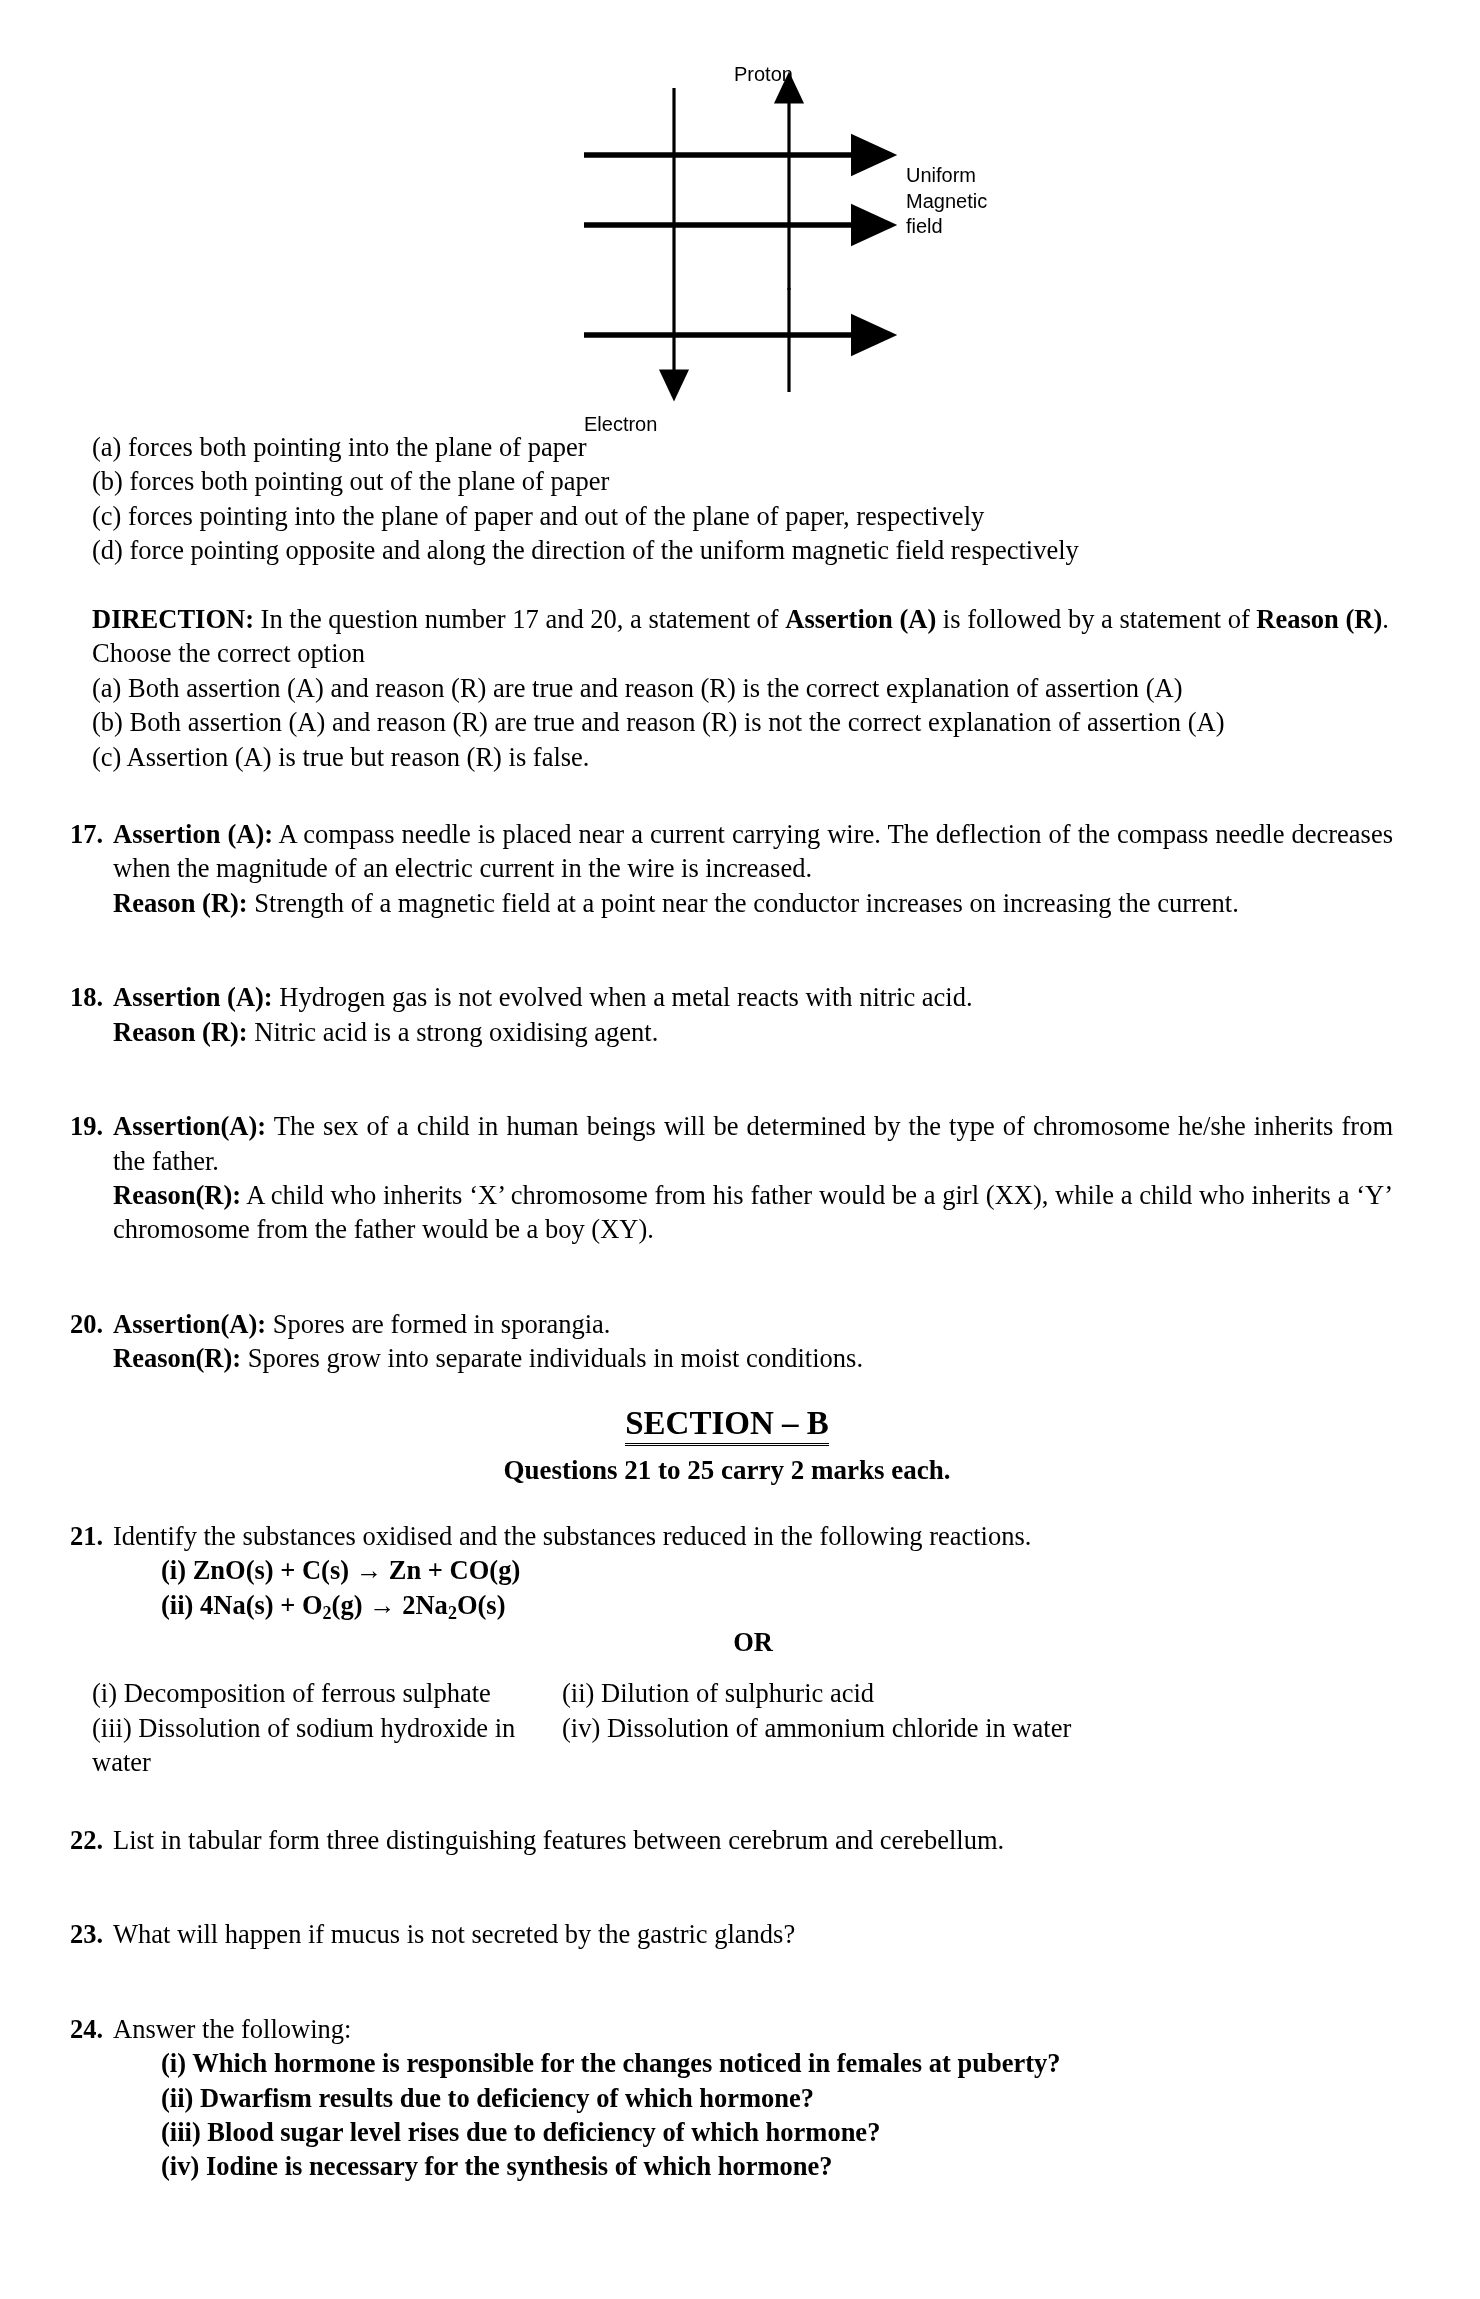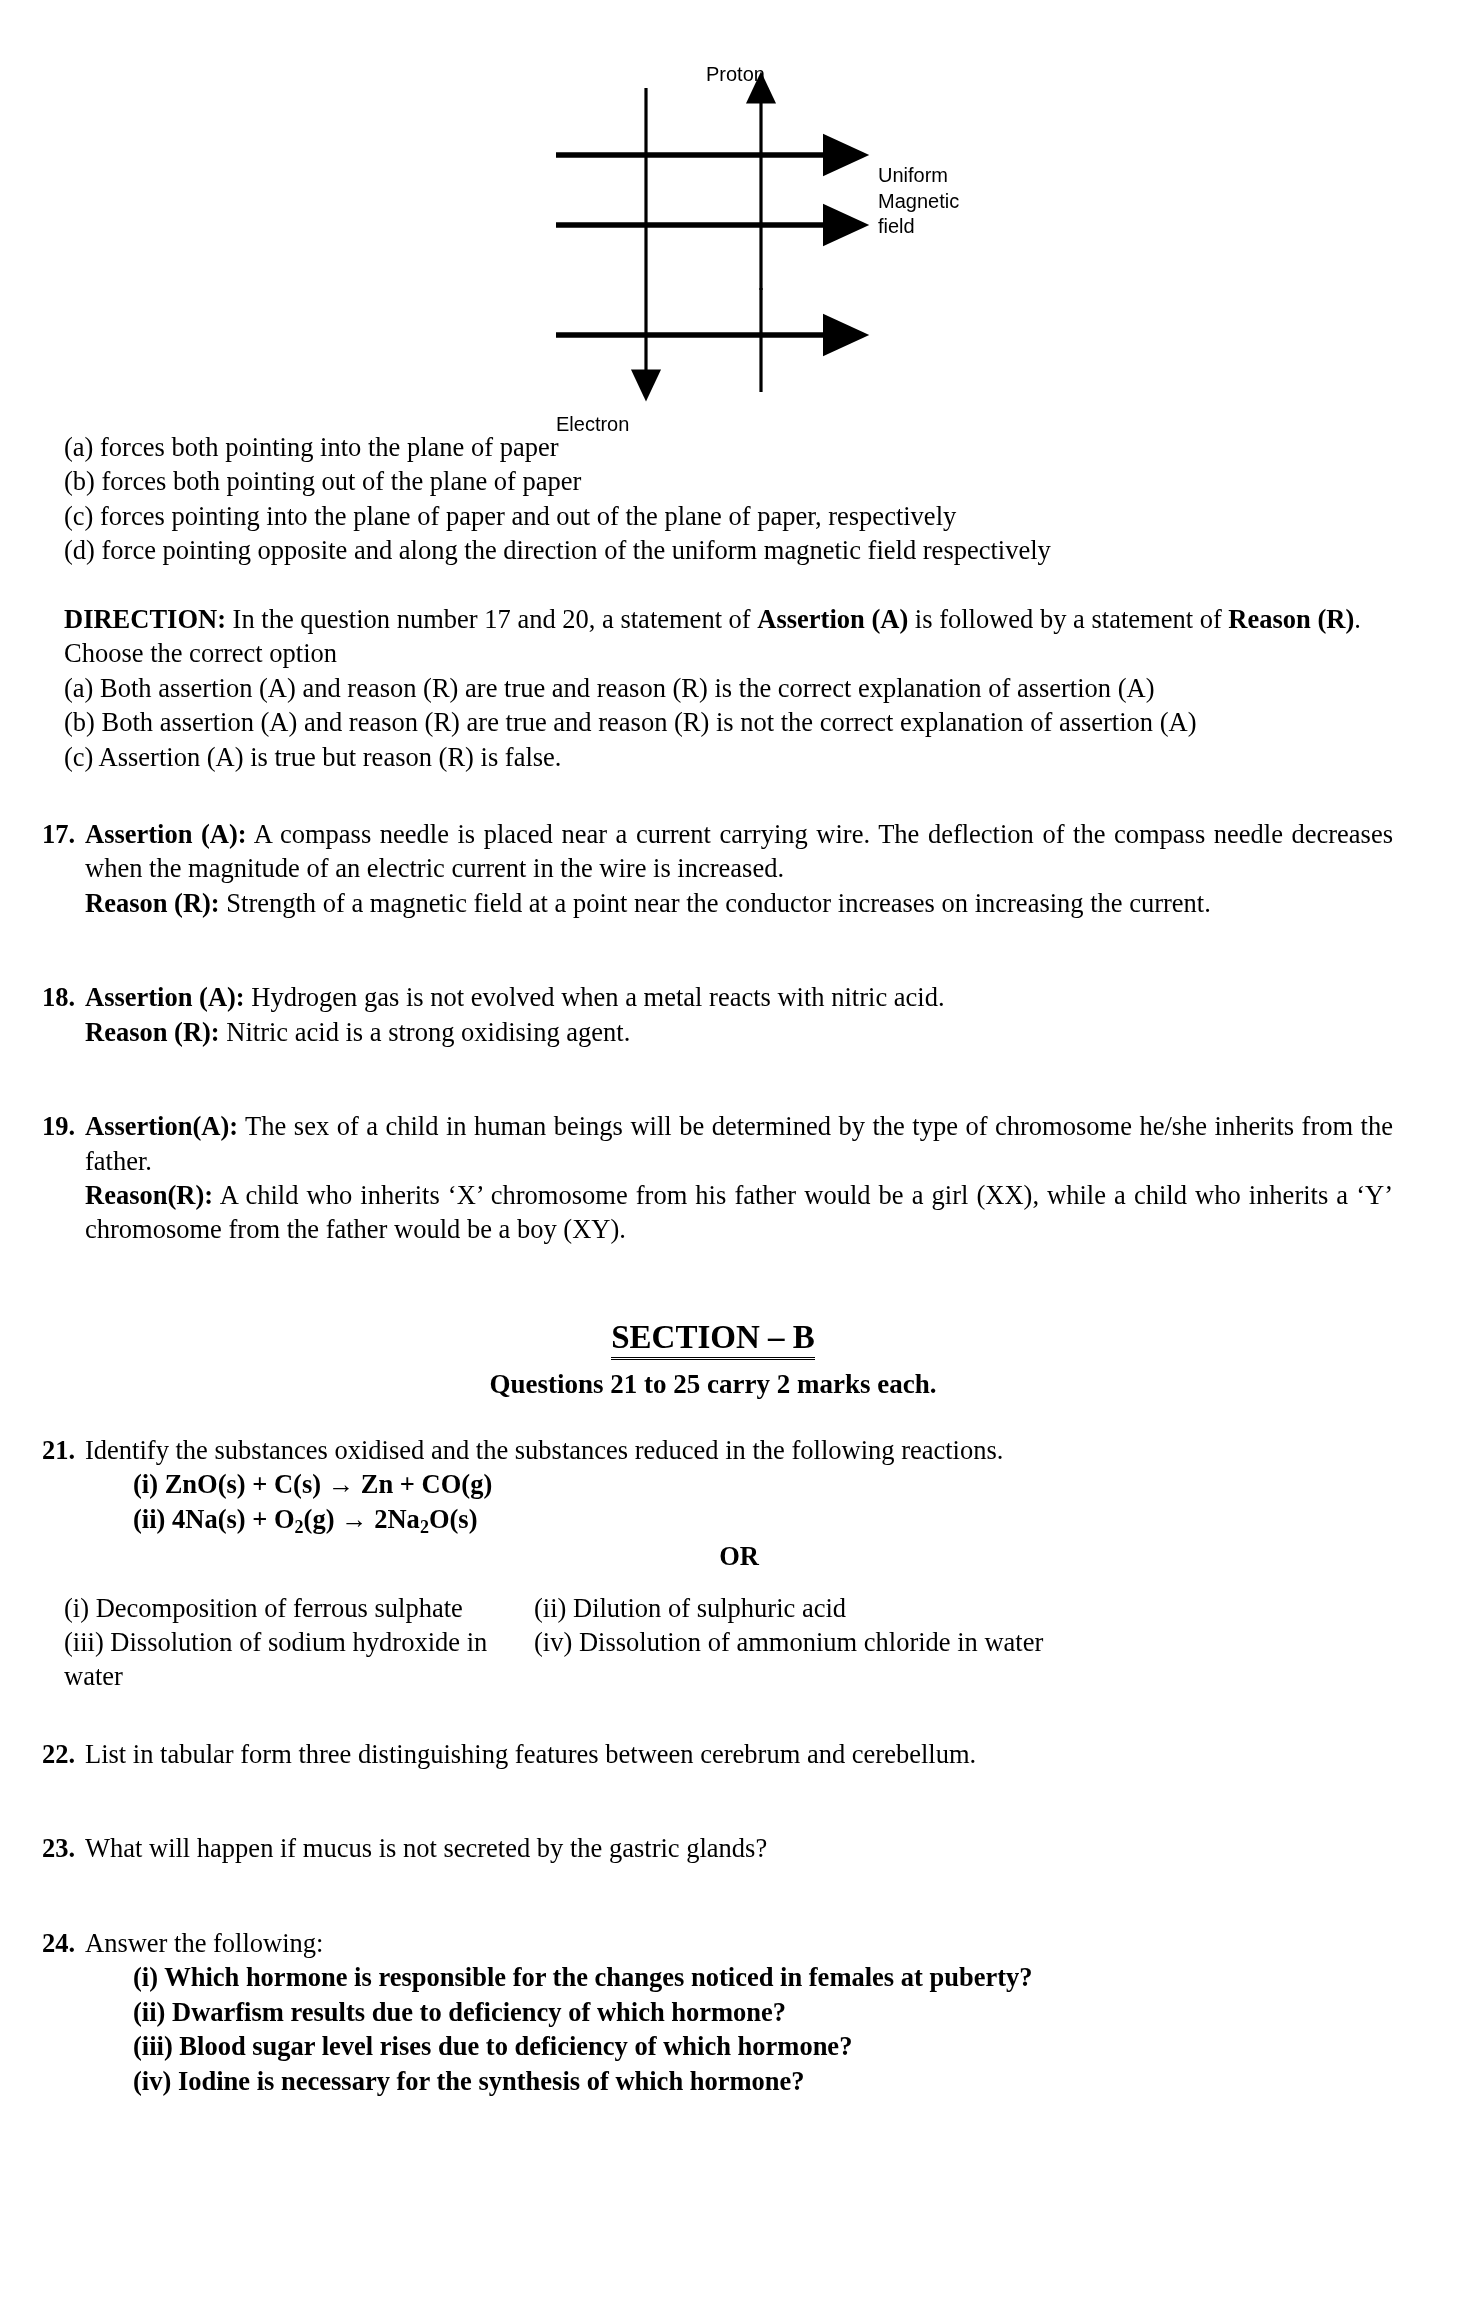--- a/index.html
+++ b/index.html
@@ -13,21 +13,21 @@
     font-size: 26.5px;
     line-height: 1.30;
     position: relative;
     overflow: hidden;
   }
 
   .page {
     position: relative;
     width: 1480px;
     height: 2011px;
-    padding: 0 70px 0 16px;
+    padding: 0 70px 0 44px;
   }
 
   
   .figure-block {
     position: relative;
     height: 430px;
     width: 100%;
   }
   .fig-svg { position: absolute; left: 0; top: 0; }
   .fig-label {
@@ -182,20 +182,27 @@
   <div class="numbered">
     <div class="num">19.</div>
     <div class="body">
       <p class="just"><b>Assertion(A):</b><span> The sex of a child in human beings will be determined by the type of chromosome he/she inherits from the father.</span></p>
       <p class="just"><b>Reason(R):</b><span> A child who inherits ‘X’ chromosome from his father would be a girl (XX), while a child who inherits a ‘Y’ chromosome from the father would be a boy (XY).</span></p>
     </div>
   </div>
 
   <div class="q-gap"></div>
 
+  <div class="numbered">
+    <div class="num">20.</div>
+    <div class="body">
+      <p><b>Assertion(A):</b><span> Spores are formed in sporangia.</span></p>
+      <p><b>Reason(R):</b><span> Spores grow into separate individuals in moist conditions.</span></p>
+    </div>
+  </div>
 
   <div class="section-head">
     <span>SECTION – B</span>
   </div>
   <div class="section-sub">Questions 21 to 25 carry 2 marks each.</div>
 
   <div class="small-gap"></div>
 
   <div class="numbered">
     <div class="num">21.</div>

